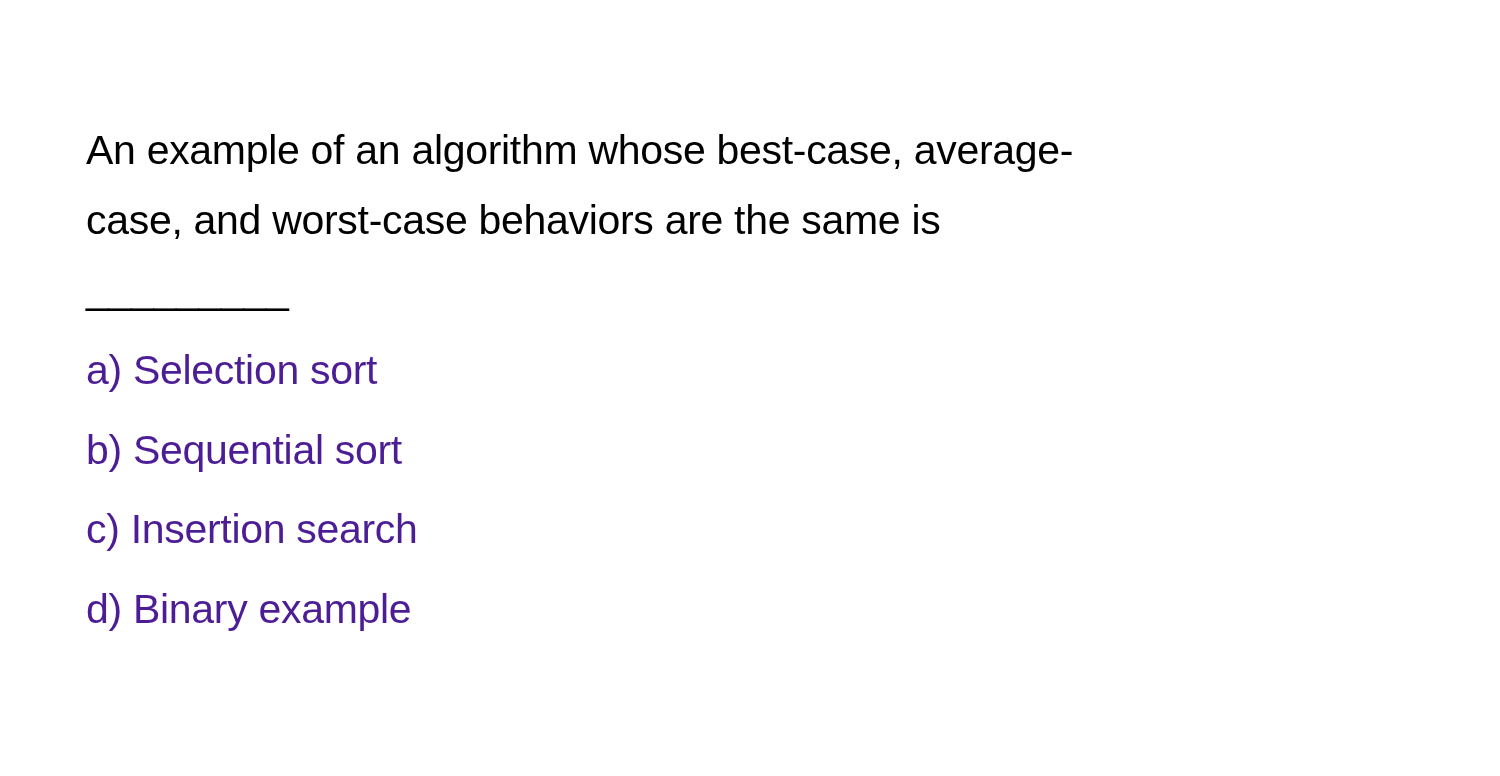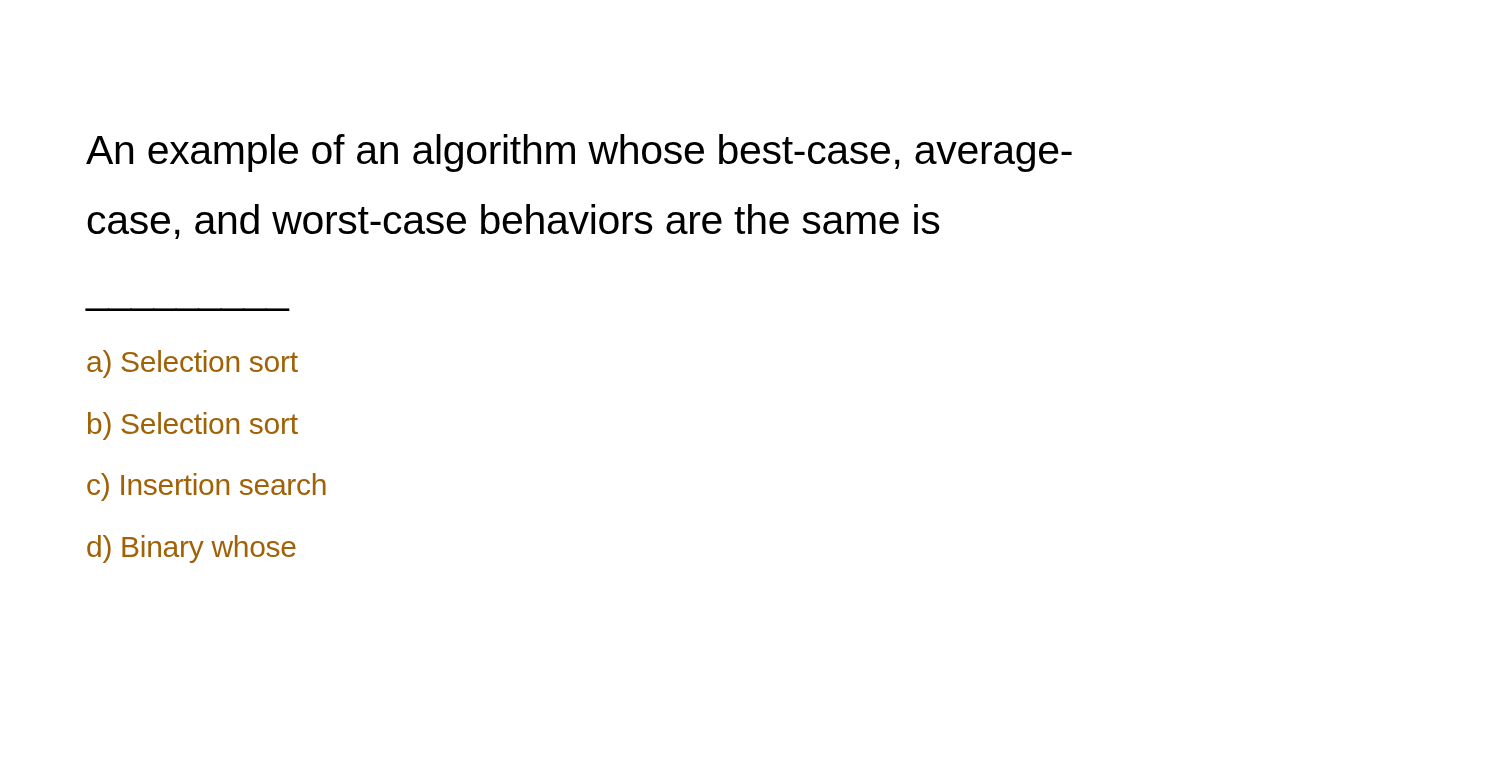--- a/index.html
+++ b/index.html
@@ -16,26 +16,26 @@
     }
     .question-text {
       font-size: 41px;
       color: #000000;
       line-height: 1.7;
       letter-spacing: -0.3px;
       margin-bottom: 10px;
       max-width: 1000px;
     }
     .option {
-      font-size: 30px;
-      color: #a16207;
+      font-size: 41px;
+      color: #4c1d95;
       line-height: 1.65;
       letter-spacing: -0.3px;
     }
   </style>
 </head>
 <body>
 
 <div class="question-text">An example of an algorithm whose best-case, average-case, and worst-case behaviors are the same is _________</div>
 <div class="option">a) Selection sort</div>
-<div class="option">b) Selection sort</div>
+<div class="option">b) Sequential sort</div>
 <div class="option">c) Insertion search</div>
-<div class="option">d) Binary whose</div>
+<div class="option">d) Binary example</div>
 
 </body></html>

